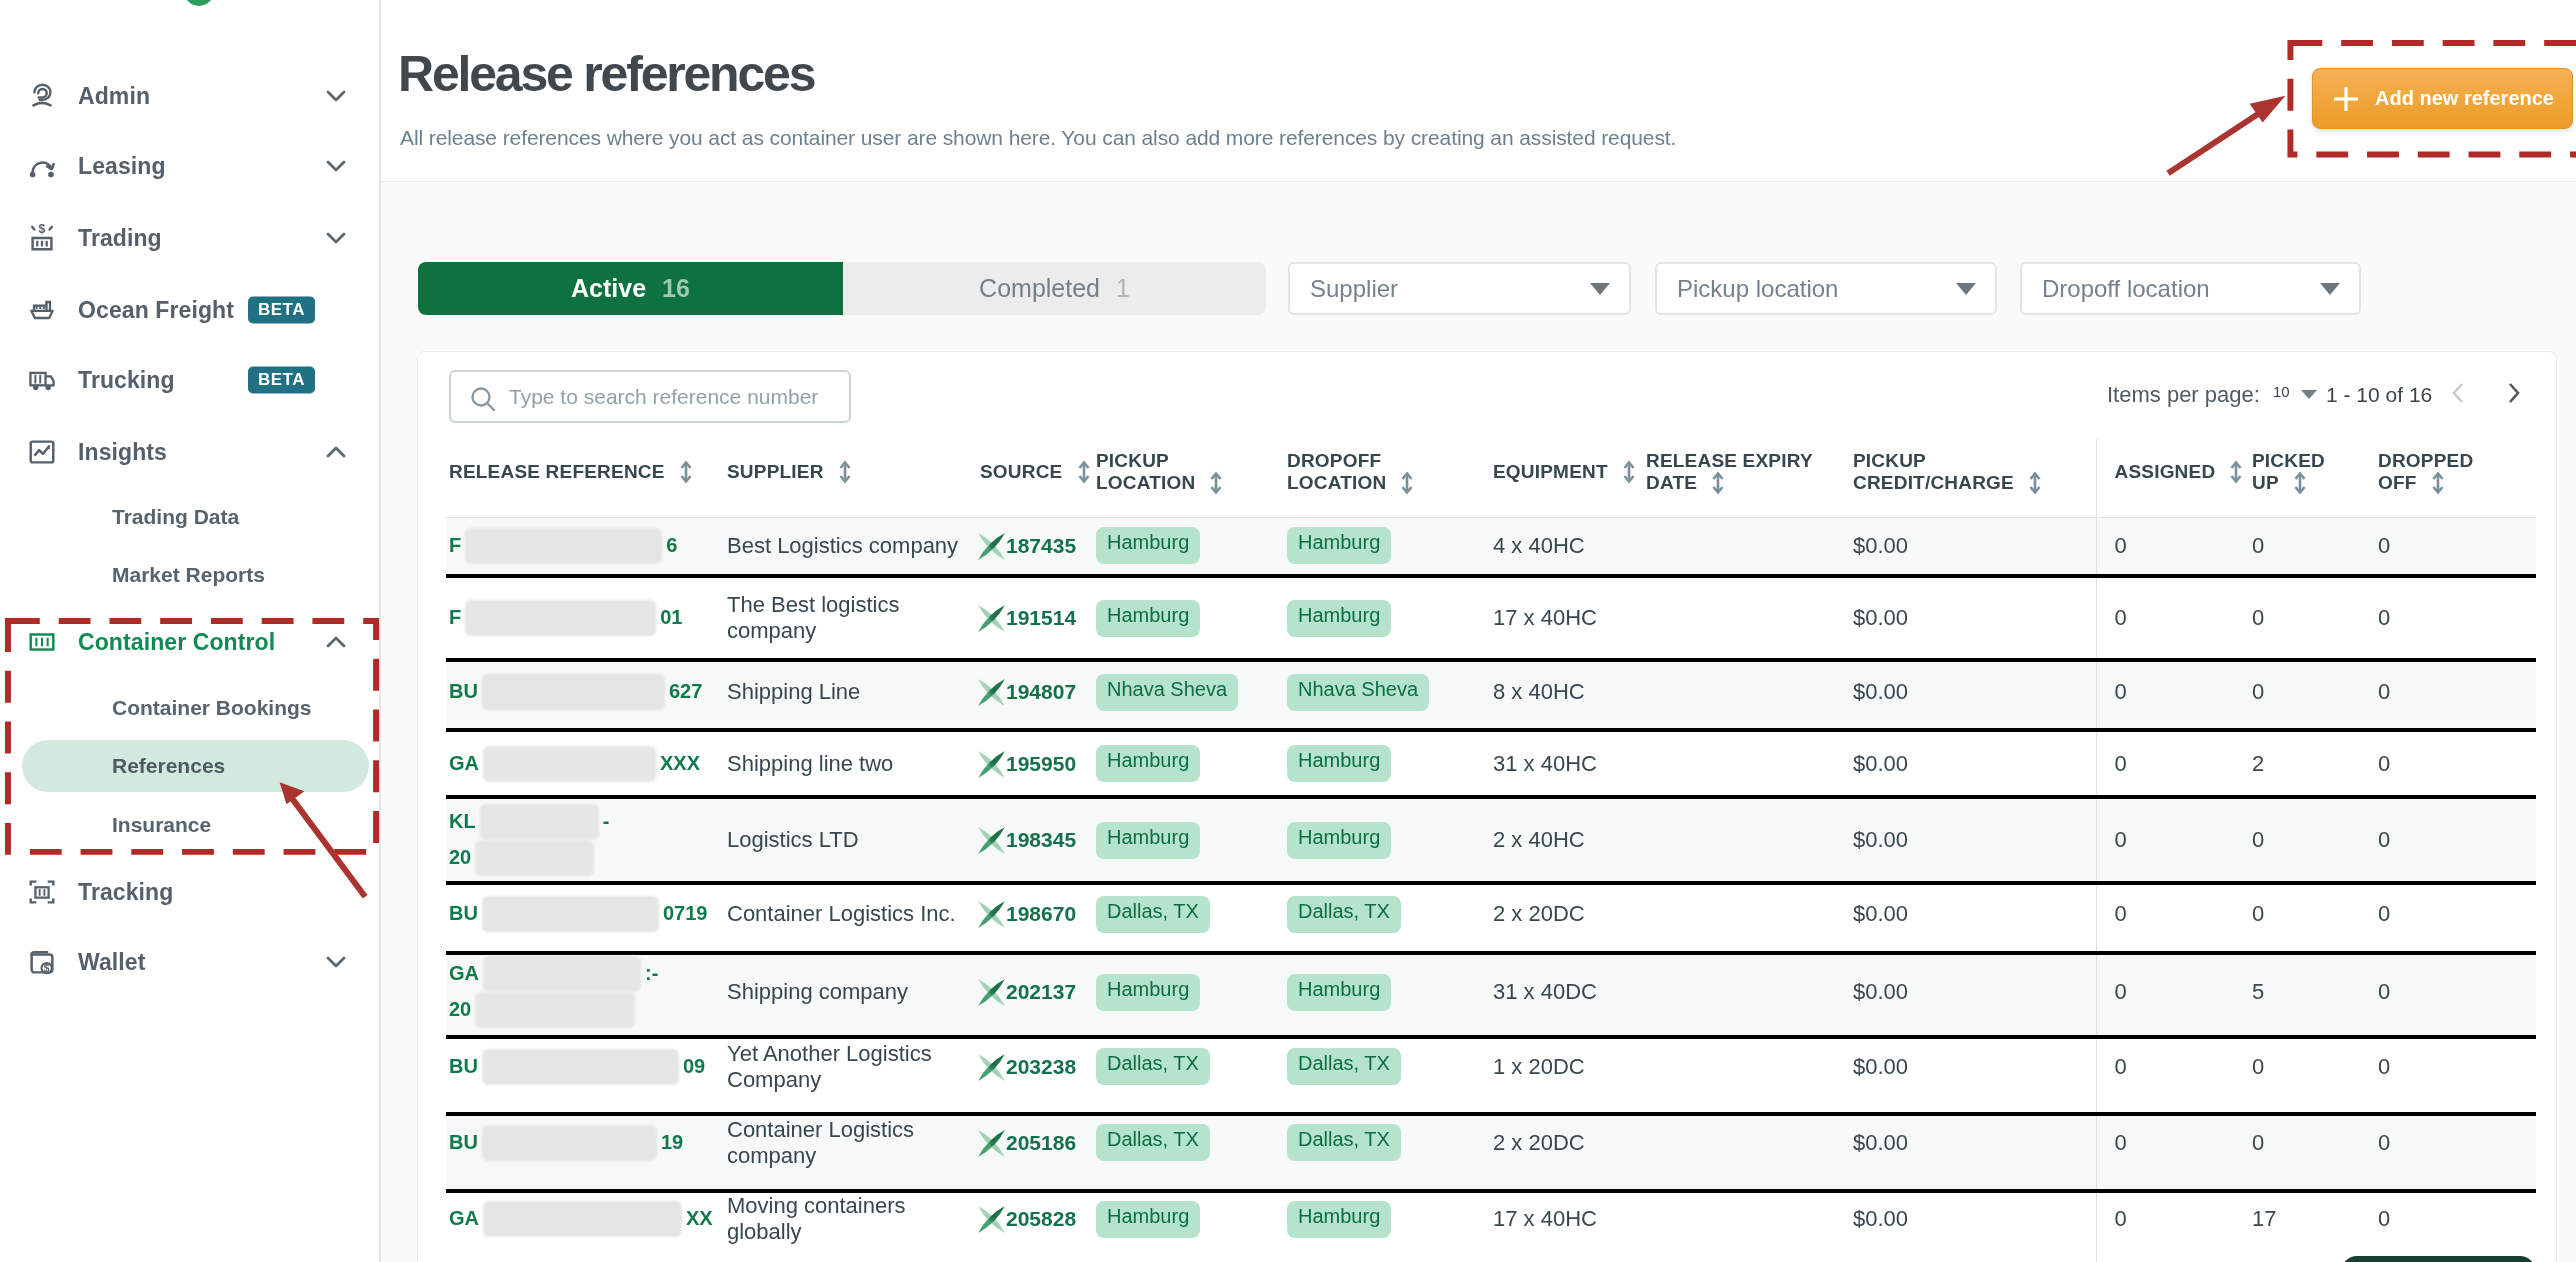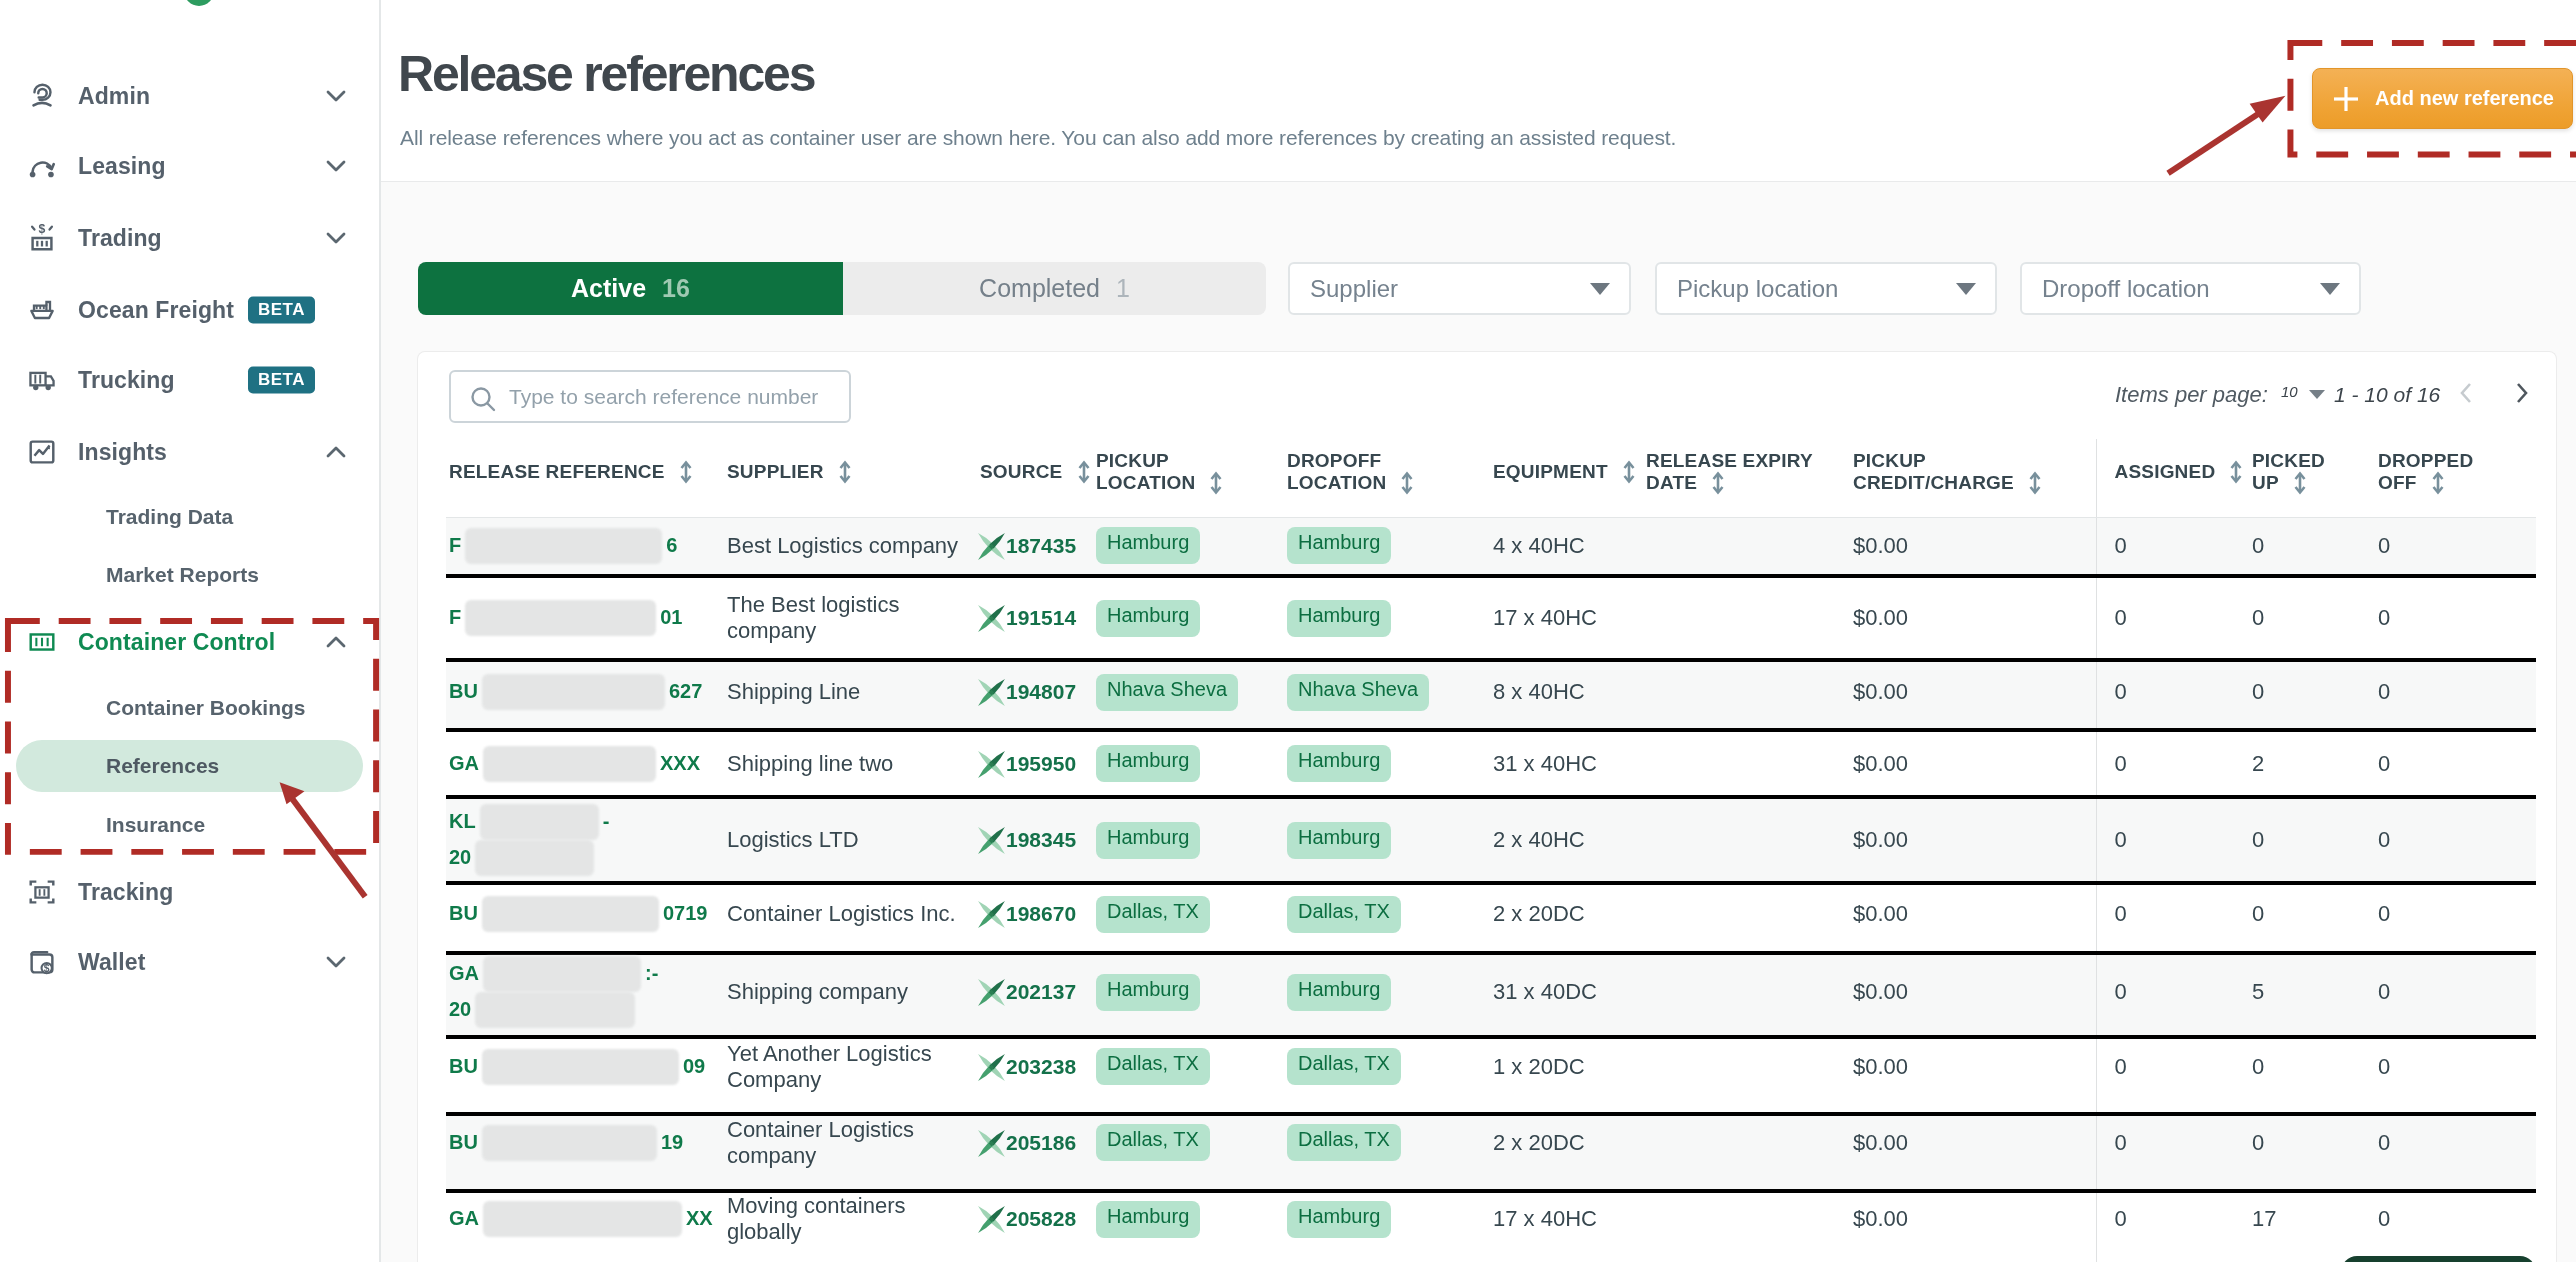--- a/index.html
+++ b/index.html
@@ -7,21 +7,21 @@
 body { font-family:"Liberation Sans", sans-serif; background:#fafafa; position:relative; }
 
 
 .sidebar { position:absolute; left:0; top:0; width:381px; height:1263px; background:#fff; border-right:2px solid #e4e7e8; z-index:5; }
 .logo-stub { position:absolute; left:184px; top:-24px; width:30px; height:30px; border-radius:50%; background:#2d9c60; }
 .nav-item { position:absolute; left:0; width:381px; height:52px; display:flex; align-items:center; }
 .nav-item .nico { position:absolute; left:26px; width:32px; height:32px; display:flex; align-items:center; justify-content:center; }
 .nav-item .nlabel { position:absolute; left:78px; font-size:23px; font-weight:bold; color:#55606b; letter-spacing:0.1px; }
 .nav-item .chev { position:absolute; left:321px; width:30px; height:30px; }
 .beta { position:absolute; left:248px; top:50%; transform:translateY(-50%); background:#1f7183; color:#fff; font-size:17px; font-weight:bold; padding:3px 10px 4px; border-radius:5px; letter-spacing:0.5px; }
-.sub-item { position:absolute; left:0; width:381px; height:52px; display:flex; align-items:center; }
+.sub-item { position:absolute; left:6px; width:381px; height:52px; display:flex; align-items:center; }
 .sub-item .slabel { position:absolute; left:106px; font-size:21px; font-weight:bold; color:#57636d; }
 .pill { position:absolute; left:16px; right:18px; top:0; height:52px; background:#d2e9dd; border-radius:26px; }
 .green-label { color:#0f8a52 !important; }
 
 
 .main-header { position:absolute; left:381px; top:0; width:2195px; height:182px; background:#fff; border-bottom:1px solid #e9eaeb; }
 .page-title { position:absolute; left:398px; top:49px; font-size:50px; line-height:50px; letter-spacing:-2.2px; font-weight:bold; color:#40474d; }
 .page-sub { position:absolute; left:400px; top:126px; font-size:21px; letter-spacing:-0.1px; color:#6e808d; }
 
 
@@ -37,21 +37,21 @@
 .tab-done { width:423px; height:53px; background:#ececec; color:#75808a; display:flex; align-items:center; justify-content:center; font-size:25px; }
 .tab-done .cnt { color:#adb5bb; margin-left:16px; }
 .dd { position:absolute; top:262px; height:53px; background:#fff; border:2px solid #e1e5e7; border-radius:6px; display:flex; align-items:center; z-index:2; }
 .dd .lbl { margin-left:20px; font-size:24px; color:#75828e; }
 .dd .arr { position:absolute; right:19px; width:0; height:0; border-left:10px solid transparent; border-right:10px solid transparent; border-top:12px solid #6d7780; }
 
 
 .card { position:absolute; left:417px; top:351px; width:2140px; height:911px; background:#fff; border:1px solid #ececec; border-bottom:none; border-radius:8px 8px 0 0; z-index:1; }
 .search { position:absolute; left:31px; top:18px; width:402px; height:53px; border:2px solid #ccd4d9; border-radius:6px; display:flex; align-items:center; }
 .search .ph { margin-left:58px; font-size:21px; color:#93a1ab; white-space:nowrap; }
-.pager { position:absolute; left:8px; top:30px; width:2137px; height:30px;font-style:italic; }
+.pager { position:absolute; left:0; top:30px; width:2137px; height:30px; }
 
 
 table { border-collapse:collapse; table-layout:fixed; width:2090px; position:absolute; left:28px; top:87px; }
 th:first-child, td:first-child { padding-left:3px; } th { font-size:19px; font-weight:bold; color:#37474f; text-align:left; vertical-align:middle; letter-spacing:0.2px; white-space:nowrap; }
 thead tr { height:78px; }
 thead th { border-bottom:1px solid #e3e6e7; padding-bottom:10px; }
 td { font-size:22px; color:#37474f; vertical-align:middle; }
 tbody tr { border-bottom:4px solid #000000; }
 tbody tr.odd { background:#f7f8f8; } tr.pb6 td{padding-bottom:6px;} tr.pb22 td{padding-bottom:22px;} tr.pb8 td{padding-bottom:8px;} tr.pb18 td{padding-bottom:18px;} tr.pb20 td{padding-bottom:20px;}
 .c-ass { border-left:1px solid #dfe1e2; padding-left:18px !important; }

